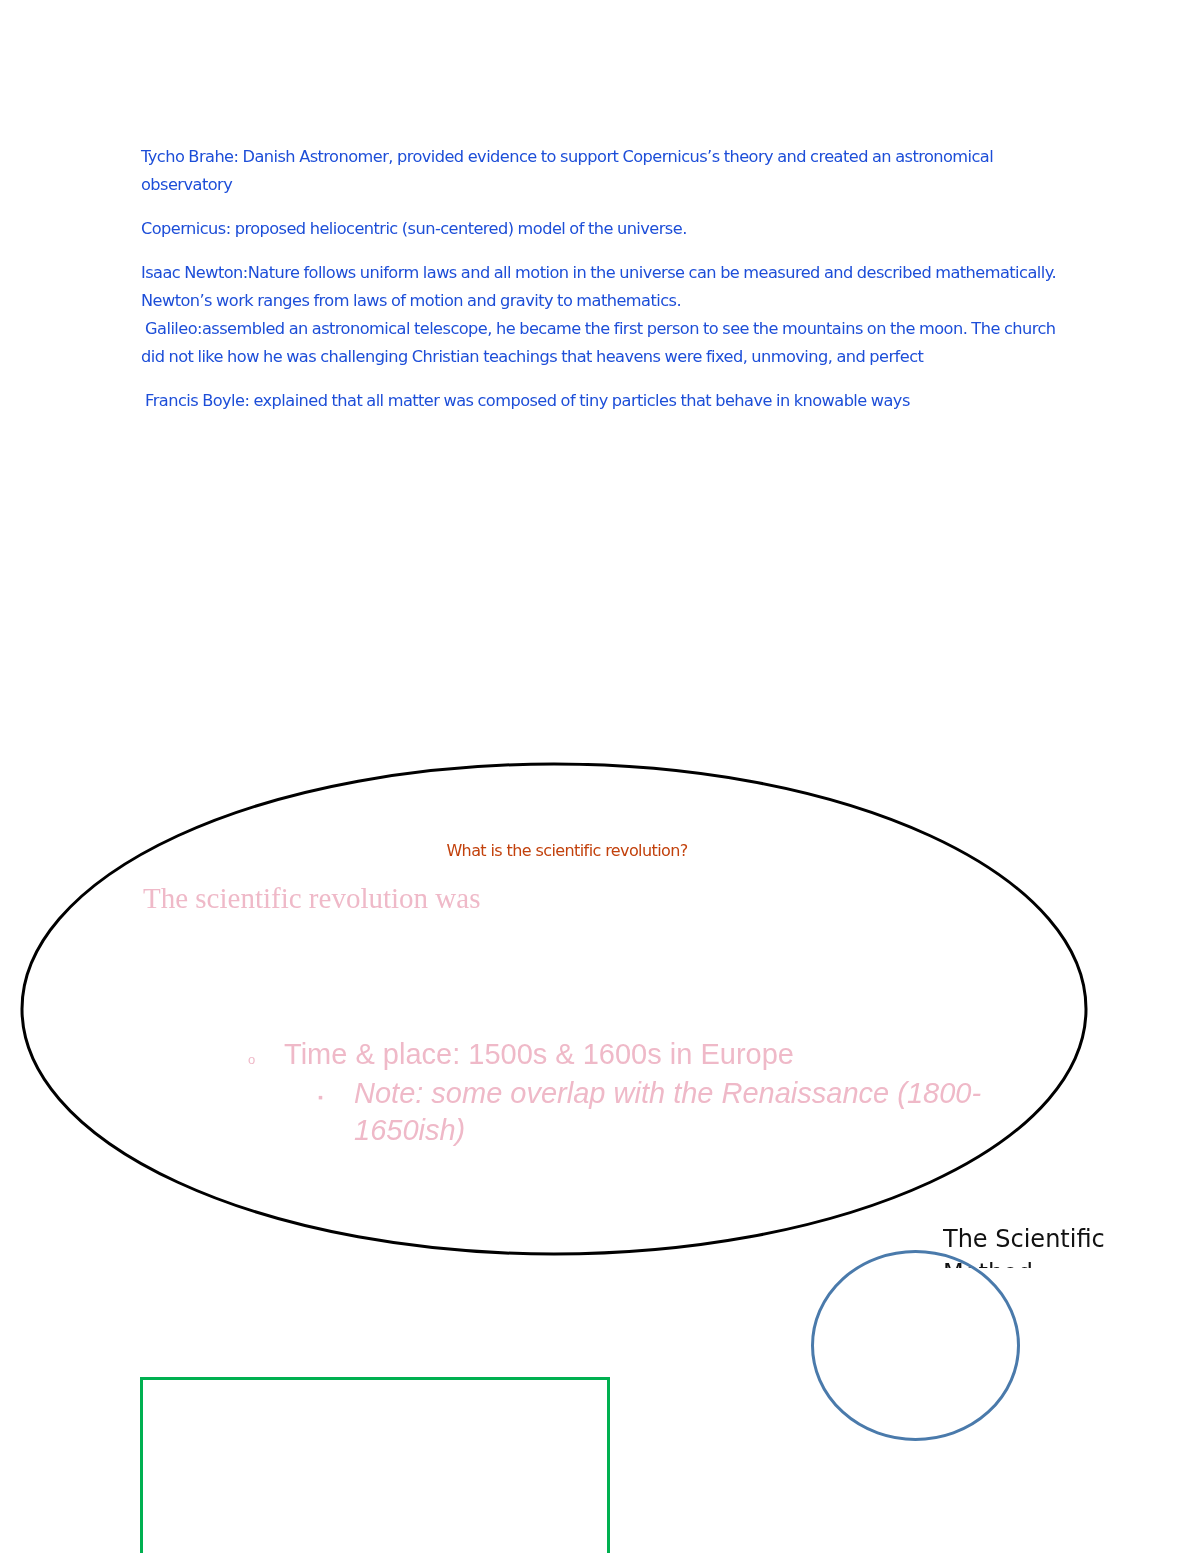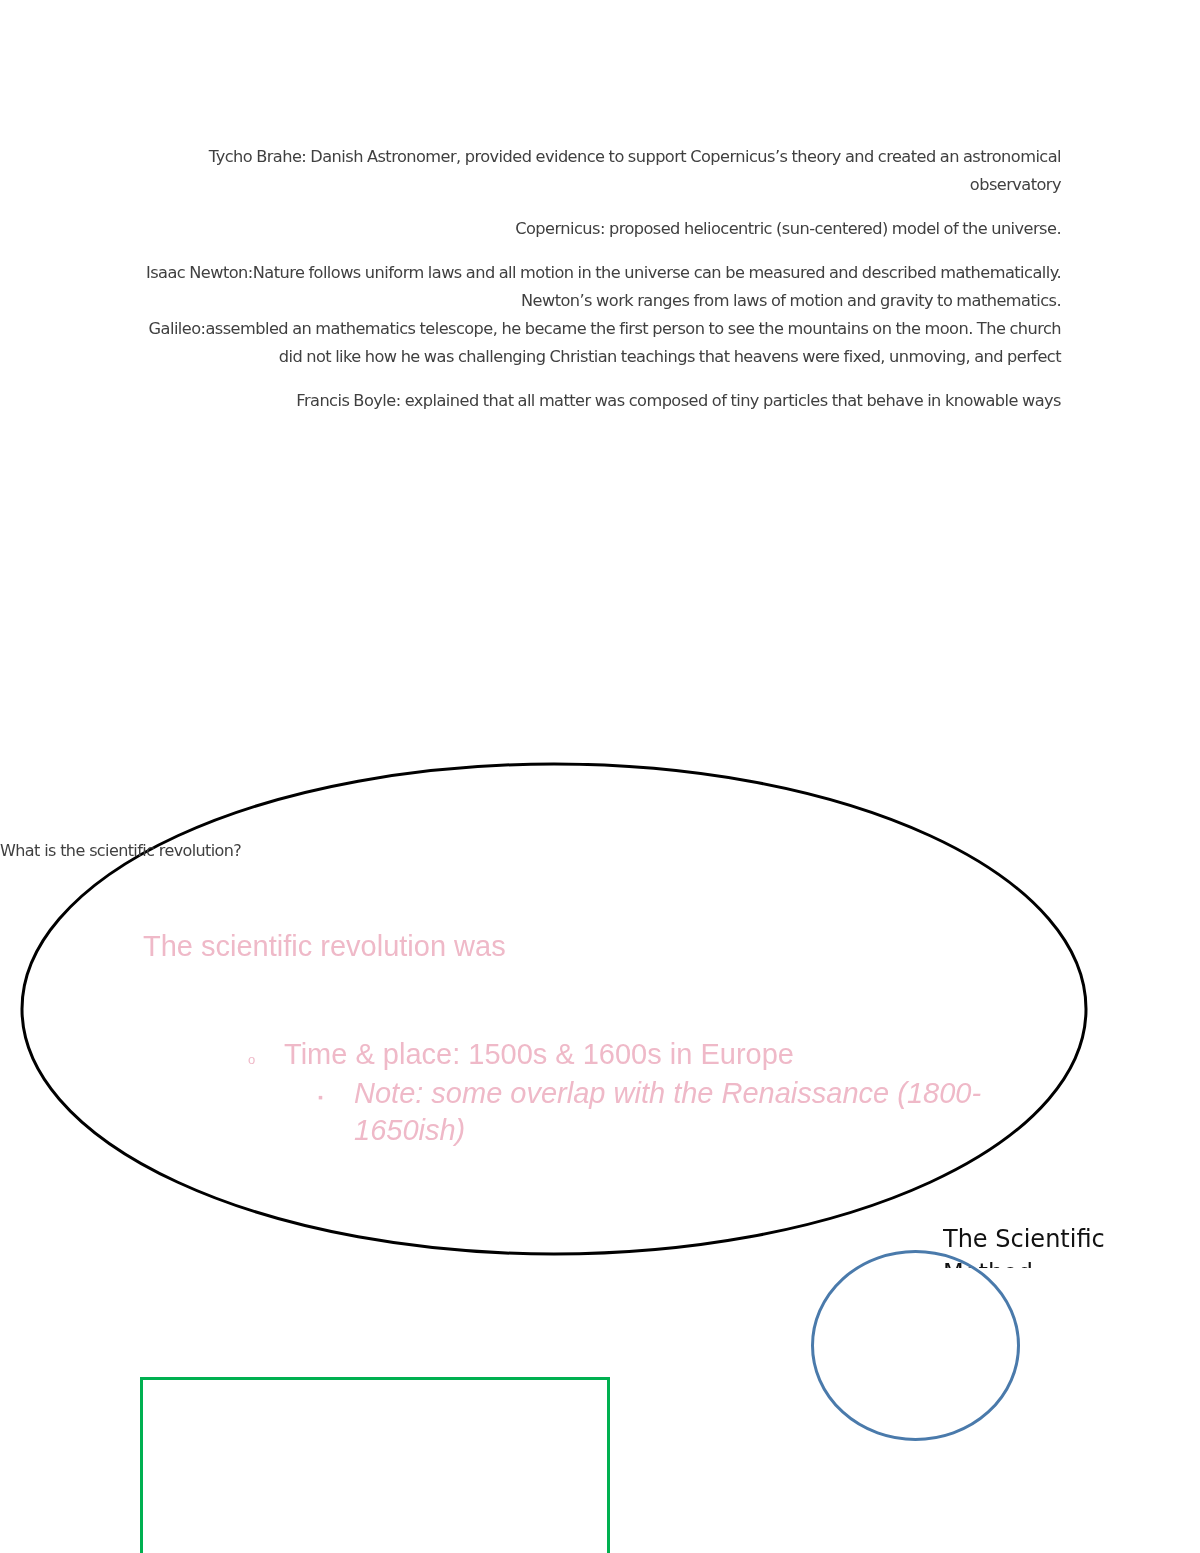--- a/index.html
+++ b/index.html
@@ -18,49 +18,48 @@
     .notes {
       position: absolute;
       left: 141px;
       top: 143px;
       width: 920px;
       font-family: "DejaVu Sans", sans-serif;
       font-size: 16.2px;
       letter-spacing: -0.55px;
       word-spacing: -0.5px;
       line-height: 28px;
-      color: #404040;
-      text-align: right;
+      color: #1d4ed8;
     }
     .notes p {
       margin: 0 0 16px 0;
     }
     .shape-ellipse {
       position: absolute;
       left: 20px;
       top: 762px;
       width: 1068px;
       height: 494px;
     }
     .question {
       position: absolute;
       left: 0;
       top: 841px;
       width: 1134px;
-      text-align: left;
+      text-align: center;
       font-family: "DejaVu Sans", sans-serif;
       font-size: 16px;
       letter-spacing: -0.6px;
-      color: #404040;
+      color: #c2410c;
     }
     .answer-heading {
       position: absolute;
       left: 143px;
-      top: 930px;
-      font-family: Liberation Sans, sans-serif;
+      top: 882px;
+      font-family: Liberation Serif, serif;
       font-size: 29px;
       color: #efb9c8;
       letter-spacing: 0px;
     }
     .bullet-l1 {
       position: absolute;
       left: 248px;
       top: 1038px;
       font-family: "Liberation Sans", sans-serif;
       font-size: 29px;
@@ -121,21 +120,21 @@
       box-sizing: border-box;
     }
   </style>
 </head>
 <body>
 
 <div class="notes">
   <p>Tycho Brahe: Danish Astronomer, provided evidence to support Copernicus’s theory and created an astronomical observatory</p>
   <p>Copernicus: proposed heliocentric (sun-centered) model of the universe.</p>
   <p style="margin-bottom:0">Isaac Newton:Nature follows uniform laws and all motion in the universe can be measured and described mathematically. Newton’s work ranges from laws of motion and gravity to mathematics.</p>
-  <p style="white-space:pre-wrap"> Galileo:assembled an mathematics telescope, he became the first person to see the mountains on the moon. The church did not like how he was challenging Christian teachings that heavens were fixed, unmoving, and perfect</p>
+  <p style="white-space:pre-wrap"> Galileo:assembled an astronomical telescope, he became the first person to see the mountains on the moon. The church did not like how he was challenging Christian teachings that heavens were fixed, unmoving, and perfect</p>
   <p style="white-space:pre-wrap"> Francis Boyle: explained that all matter was composed of tiny particles that behave in knowable ways</p>
 </div>
 
 <svg class="shape-ellipse" viewBox="0 0 1068 494" xmlns="http://www.w3.org/2000/svg">
   <ellipse cx="534" cy="247" rx="532" ry="245" fill="none" stroke="#000000" stroke-width="3"></ellipse>
 </svg>
 
 <div class="question">What is the scientific revolution?</div>
 
 <div class="answer-heading">The scientific revolution was</div>

